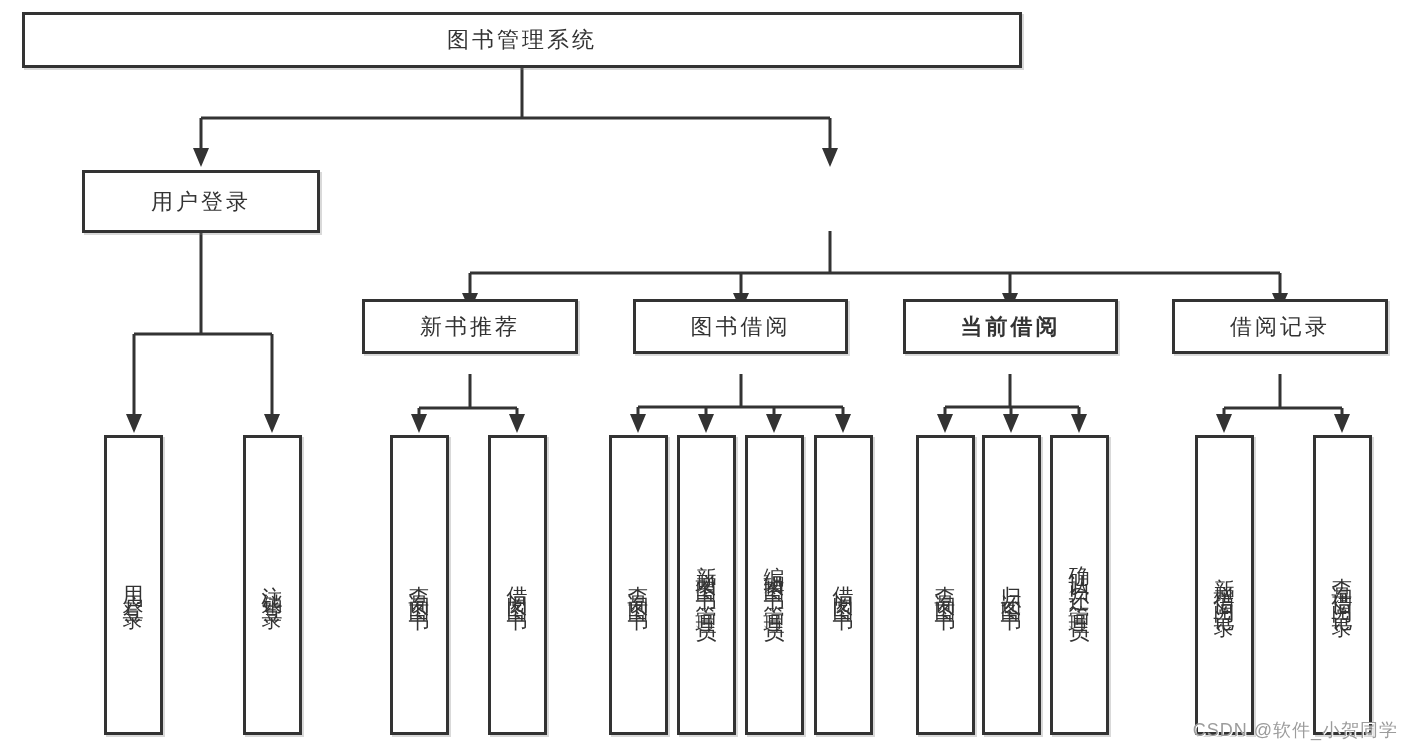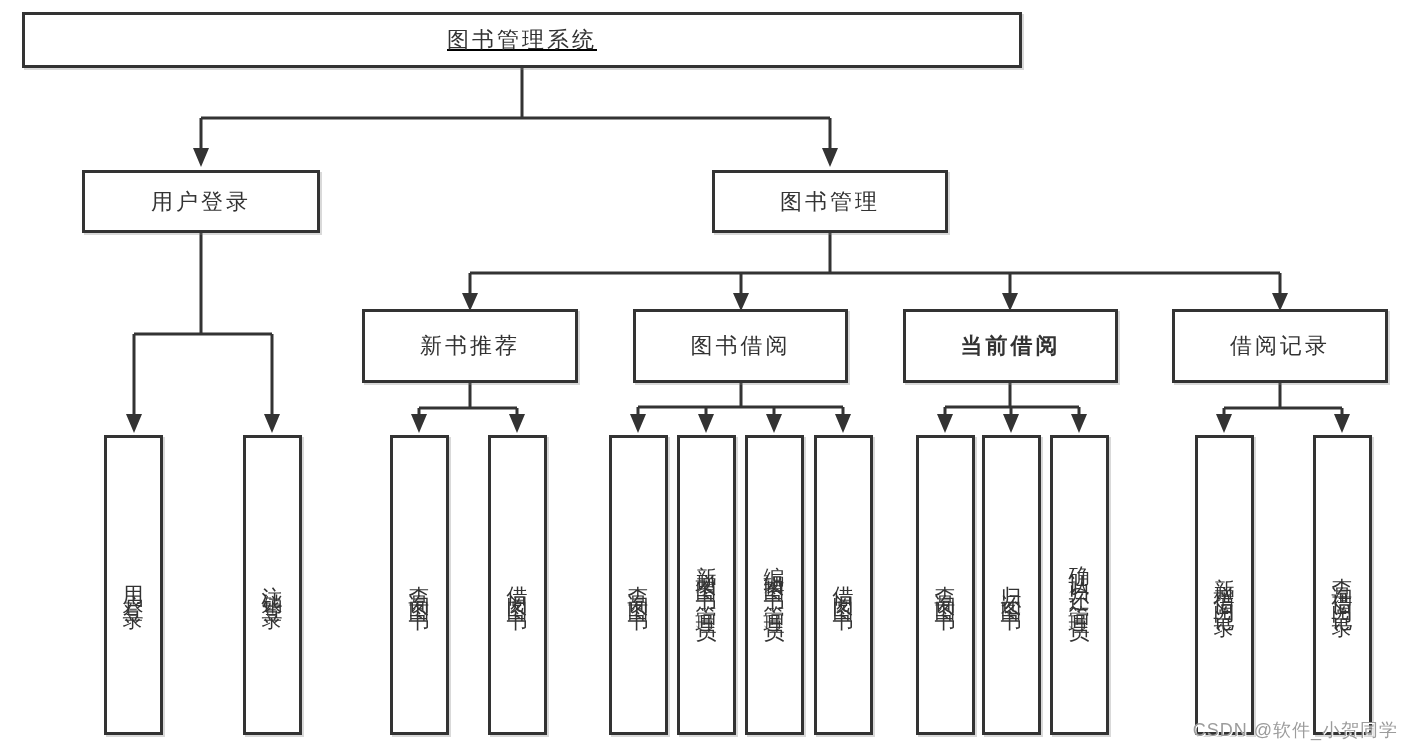--- a/index.html
+++ b/index.html
@@ -41,24 +41,24 @@
   .vbox span {
     writing-mode: vertical-rl;
     text-orientation: mixed;
     font-size: 21px;
     line-height: 1;
     letter-spacing: 8px;
     color: #333333;
     white-space: nowrap;
   }
   
-  .root    { left: 22px;  top: 12px;  width: 1000px; height: 56px; text-decoration: underline; }
+  .root    { left: 22px;  top: 12px;  width: 1000px; height: 56px; }
   .l2a     { left: 82px;  top: 170px; width: 238px;  height: 63px; }
   .l2b     { left: 712px; top: 170px; width: 236px;  height: 63px; }
-  .l3      { top: 309px;  height: 74px; }
+  .l3      { top: 299px;  height: 55px; }
   .l3a     { left: 362px;  width: 216px; }
   .l3b     { left: 633px;  width: 215px; justify-content: center; }
   .l3c     { left: 903px;  width: 215px; font-weight: bold; }
   .l3d     { left: 1172px; width: 216px; }
   .leaf    { top: 435px; width: 59px; height: 300px; }
   .x1  { left: 104px; }
   .x2  { left: 243px; }
   .x3  { left: 390px; }
   .x4  { left: 488px; }
   .x5  { left: 609px; }
@@ -109,23 +109,20 @@
              M1216,414 H1232 L1224,433 Z  M1334,414 H1350 L1342,433 Z" fill="#333333" stroke="none"></path>
   </svg>
 
   <div class="box hbox root">
     <span>图书管理系统</span>
   </div>
 
   <div class="box hbox l2a">
     <span>用户登录</span>
   </div>
-  <div class="box hbox l2b">
-    <span>图书管理</span>
-  </div>
 
   <div class="box hbox l3 l3a">
     <span>新书推荐</span>
   </div>
   <div class="box hbox l3 l3b">
     <span>图书借阅</span>
   </div>
   <div class="box hbox l3 l3c">
     <span>当前借阅</span>
   </div>

